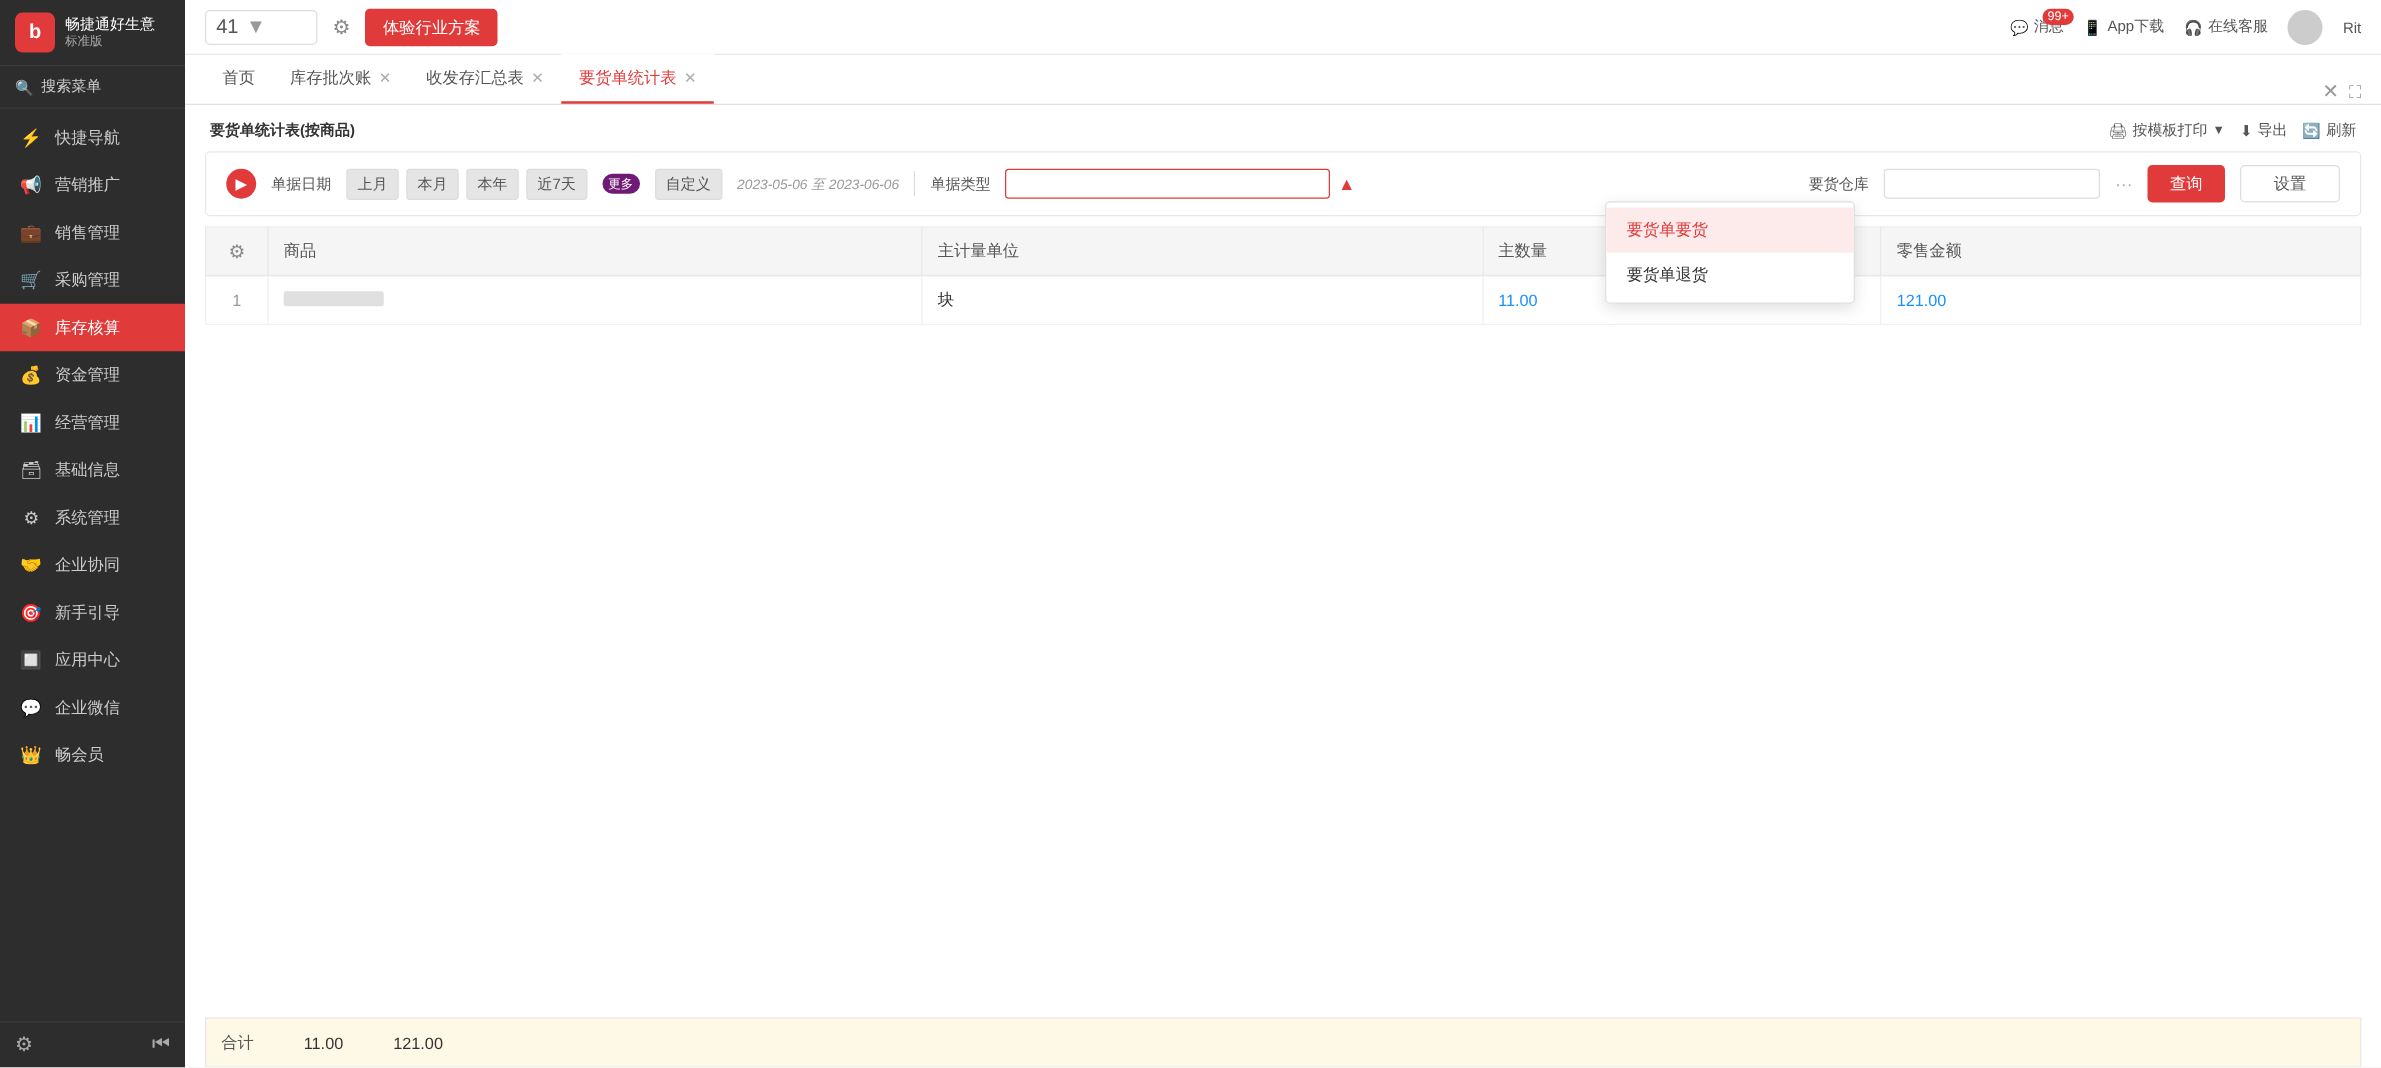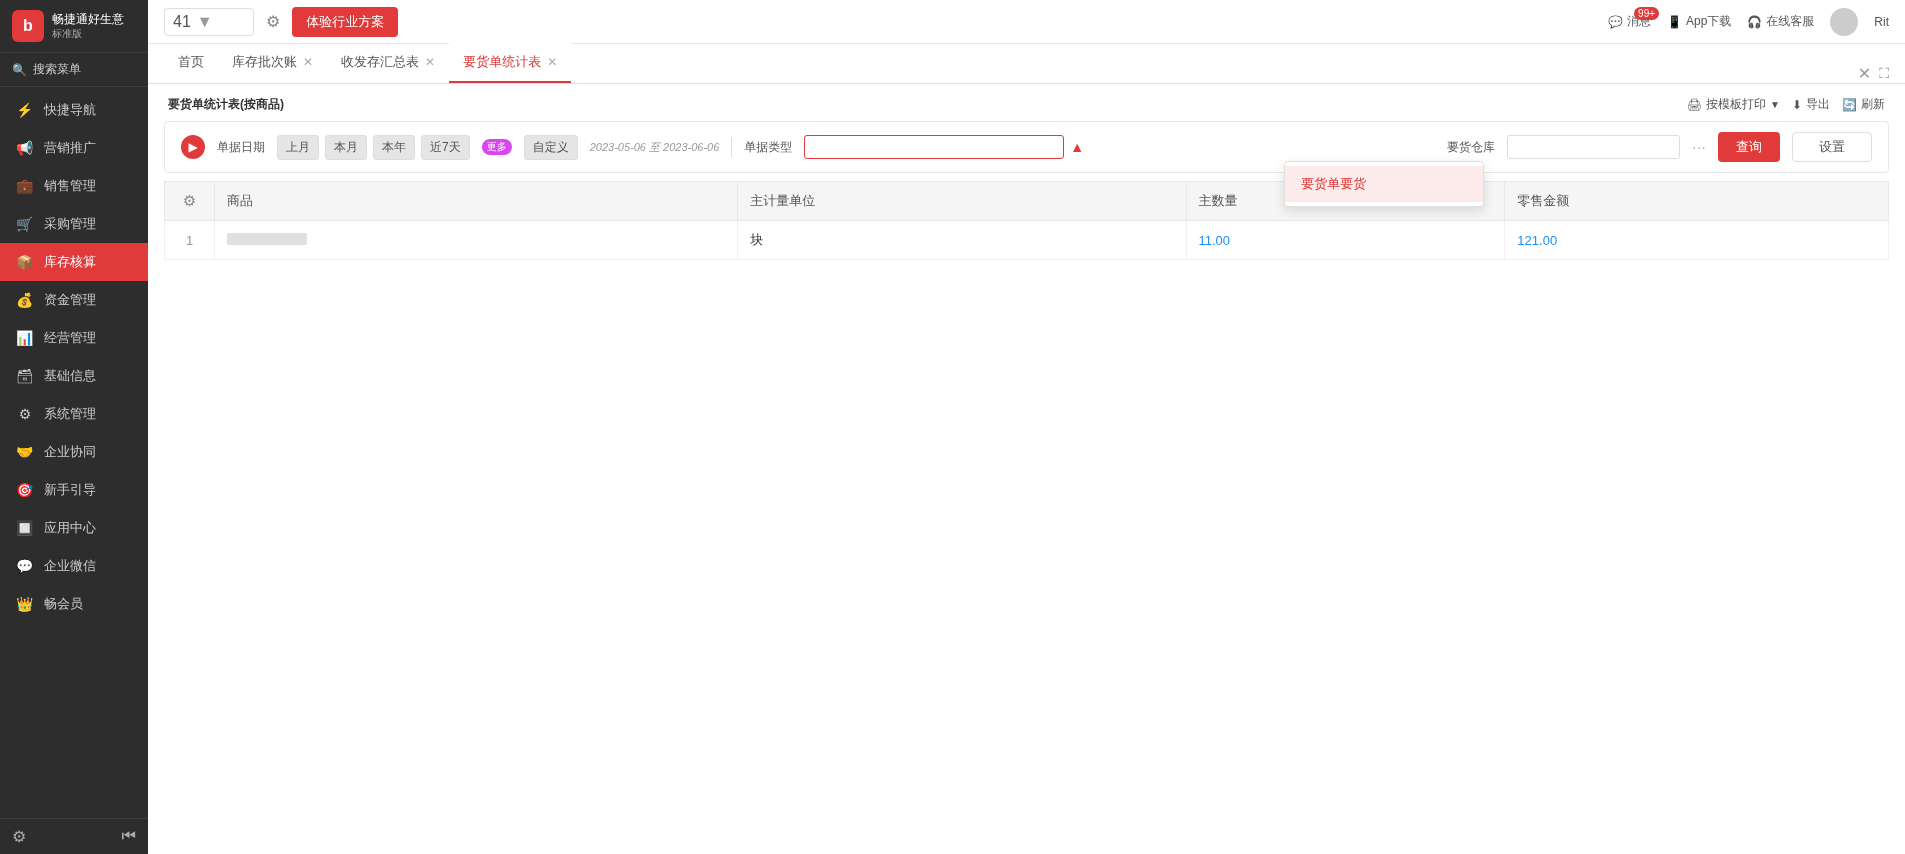--- a/index.html
+++ b/index.html
@@ -281,21 +281,21 @@
       cursor: pointer;
       background: #e5e5e5;
     }
     .date-range-text {
       font-size: 11px;
       color: #999;
       white-space: nowrap;
       font-style: italic;
     }
     .badge-more {
-      background: #d946ef;
+      background: #701a75;
       color: #fff;
       font-size: 10px;
       border-radius: 8px;
       padding: 1px 5px;
       cursor: pointer;
     }
     .filter-separator { width: 1px; height: 20px; background: #ddd; }
     .filter-input-group {
       display: flex;
       align-items: center;
@@ -590,20 +590,21 @@
       <span class="date-btn">自定义</span>
       <div class="date-range-text">2023-05-06 至 2023-06-06</div>
       <div class="filter-separator"></div>
       <span class="filter-label">单据类型</span>
       <div class="filter-input-group">
         <input class="filter-input" value="" style="min-width: 260px;">
         <span class="filter-input-arrow">▲</span>
 
         <div class="dropdown-menu" id="type-dropdown">
         <div class="dropdown-item selected">要货单要货</div>
+            <div class="dropdown-item">要货单退货</div>
           </div>
       </div>
       <span class="warehouse-label">要货仓库</span>
       <input class="warehouse-input" style="">
       <span class="warehouse-more">···</span>
       <button class="query-btn">查询</button>
       <button class="setting-btn">设置</button>
     </div>
 
     <div class="table-container">
@@ -624,15 +625,20 @@
         <span style="display:inline-block;width:80px;height:12px;background:#e0e0e0;border-radius:2px;"></span>
       </td>
       <td>块</td>
       <td><span class="link">11.00</span></td>
       <td><span class="link">121.00</span></td>
     </tr>
           </tbody>
       </table>
     </div>
 
+    <div class="table-footer">
+      <span class="footer-label">合计</span>
+      <span class="footer-val">11.00</span>
+      <span class="footer-val">121.00</span>
+    </div>
 
   </div>
 </div>
 
 </body></html>

